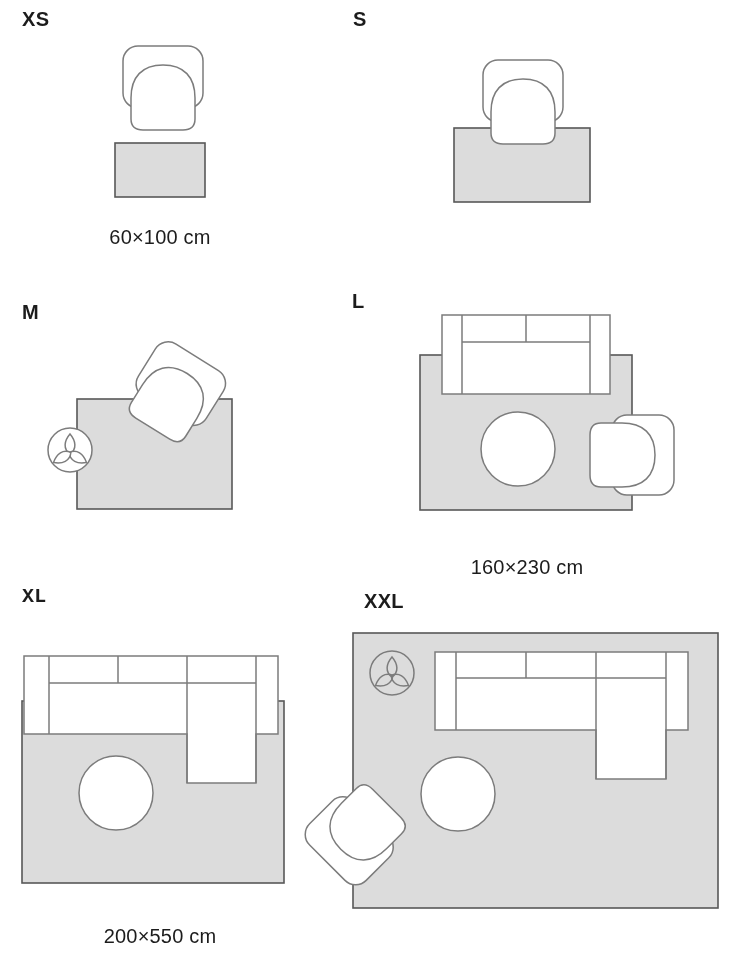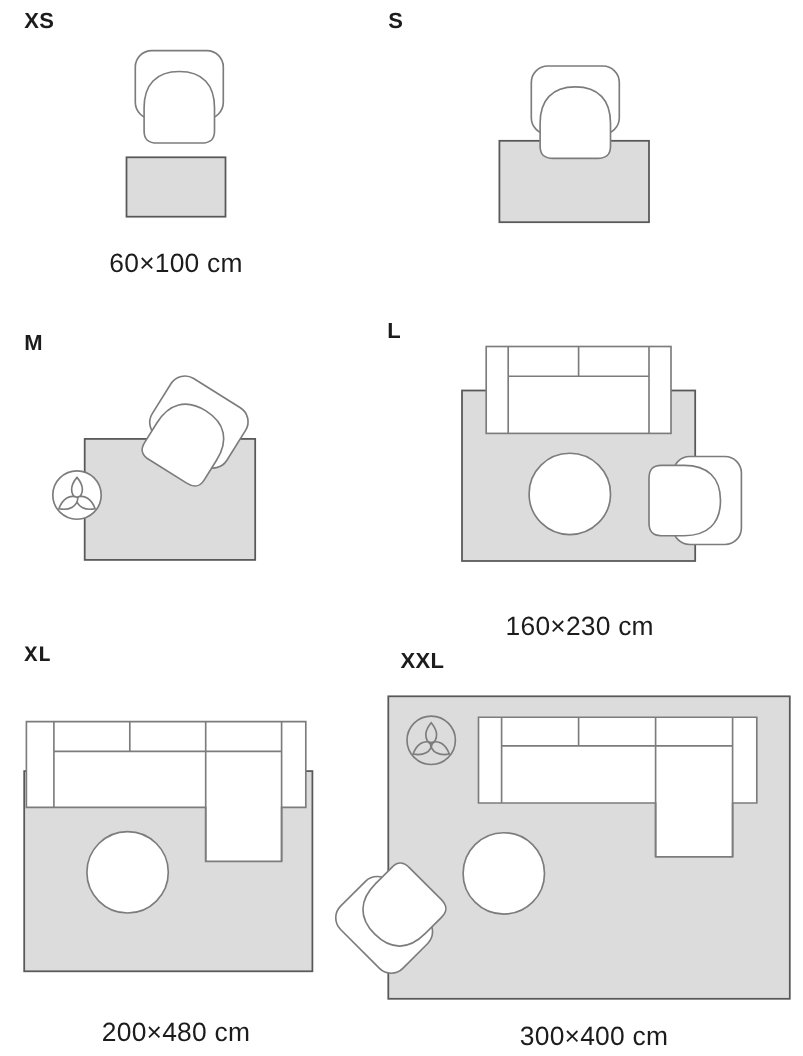--- a/index.html
+++ b/index.html
@@ -10,21 +10,21 @@
   html,body{margin:0;padding:0;}
   body{background:var(--bg);font-family:"Liberation Sans",sans-serif;}
   .canvas{position:relative;width:730px;height:960px;background:var(--bg);overflow:hidden;}
   .art{position:absolute;left:0;top:0;}
   .rug{fill:var(--rug-fill);stroke:var(--rug-stroke);stroke-width:1.6;}
   .furn{fill:var(--furniture-fill);stroke:var(--furniture-stroke);stroke-width:1.5;}
   .furn-line{fill:none;stroke:var(--furniture-stroke);stroke-width:1.5;}
   .plant-solid{fill:var(--furniture-fill);stroke:var(--furniture-stroke);stroke-width:1.5;}
   .plant-open{fill:none;stroke:var(--furniture-stroke);stroke-width:1.5;}
   .size-label{position:absolute;font-size:20px;font-weight:700;color:var(--text);letter-spacing:.3px;}
-  .dim-label{position:absolute;width:220px;text-align:center;font-size:24px;color:var(--text);letter-spacing:.2px;}
+  .dim-label{position:absolute;width:220px;text-align:center;font-size:20px;color:var(--text);letter-spacing:.2px;}
   .lbl-xs{left:22px;top:8px;}   .lbl-s{left:353px;top:8px;}
   .lbl-m{left:22px;top:301px;}  .lbl-l{left:352px;top:290px;}
   .lbl-xl{left:22px;top:585px;font-family:Liberation Mono, monospace;} .lbl-xxl{left:352px;top:590px;margin-left:12px;}
   .dim-xs{left:50px;top:226px;}  .dim-s{left:414px;top:230px;}
   .dim-m{left:47px;top:528px;}   .dim-l{left:417px;top:556px;}
   .dim-xl{left:50px;top:925px;}  .dim-xxl{left:430px;top:929px;}
 </style>
 </head>
 <body>
 
@@ -95,16 +95,15 @@
 
   <div class="size-label lbl-xs">XS</div>
   <div class="size-label lbl-s">S</div>
   <div class="size-label lbl-m">M</div>
   <div class="size-label lbl-l">L</div>
   <div class="size-label lbl-xl">XL</div>
   <div class="size-label lbl-xxl">XXL</div>
 
   <div class="dim-label dim-xs">60×100 cm</div>
   <div class="dim-label dim-l">160×230 cm</div>
-  <div class="dim-label dim-xl">200×480 cm</div>
-  <div class="dim-label dim-xxl">300×400 cm</div>
+  <div class="dim-label dim-xl">200×550 cm</div>
 
 </div>
 
 </body></html>

